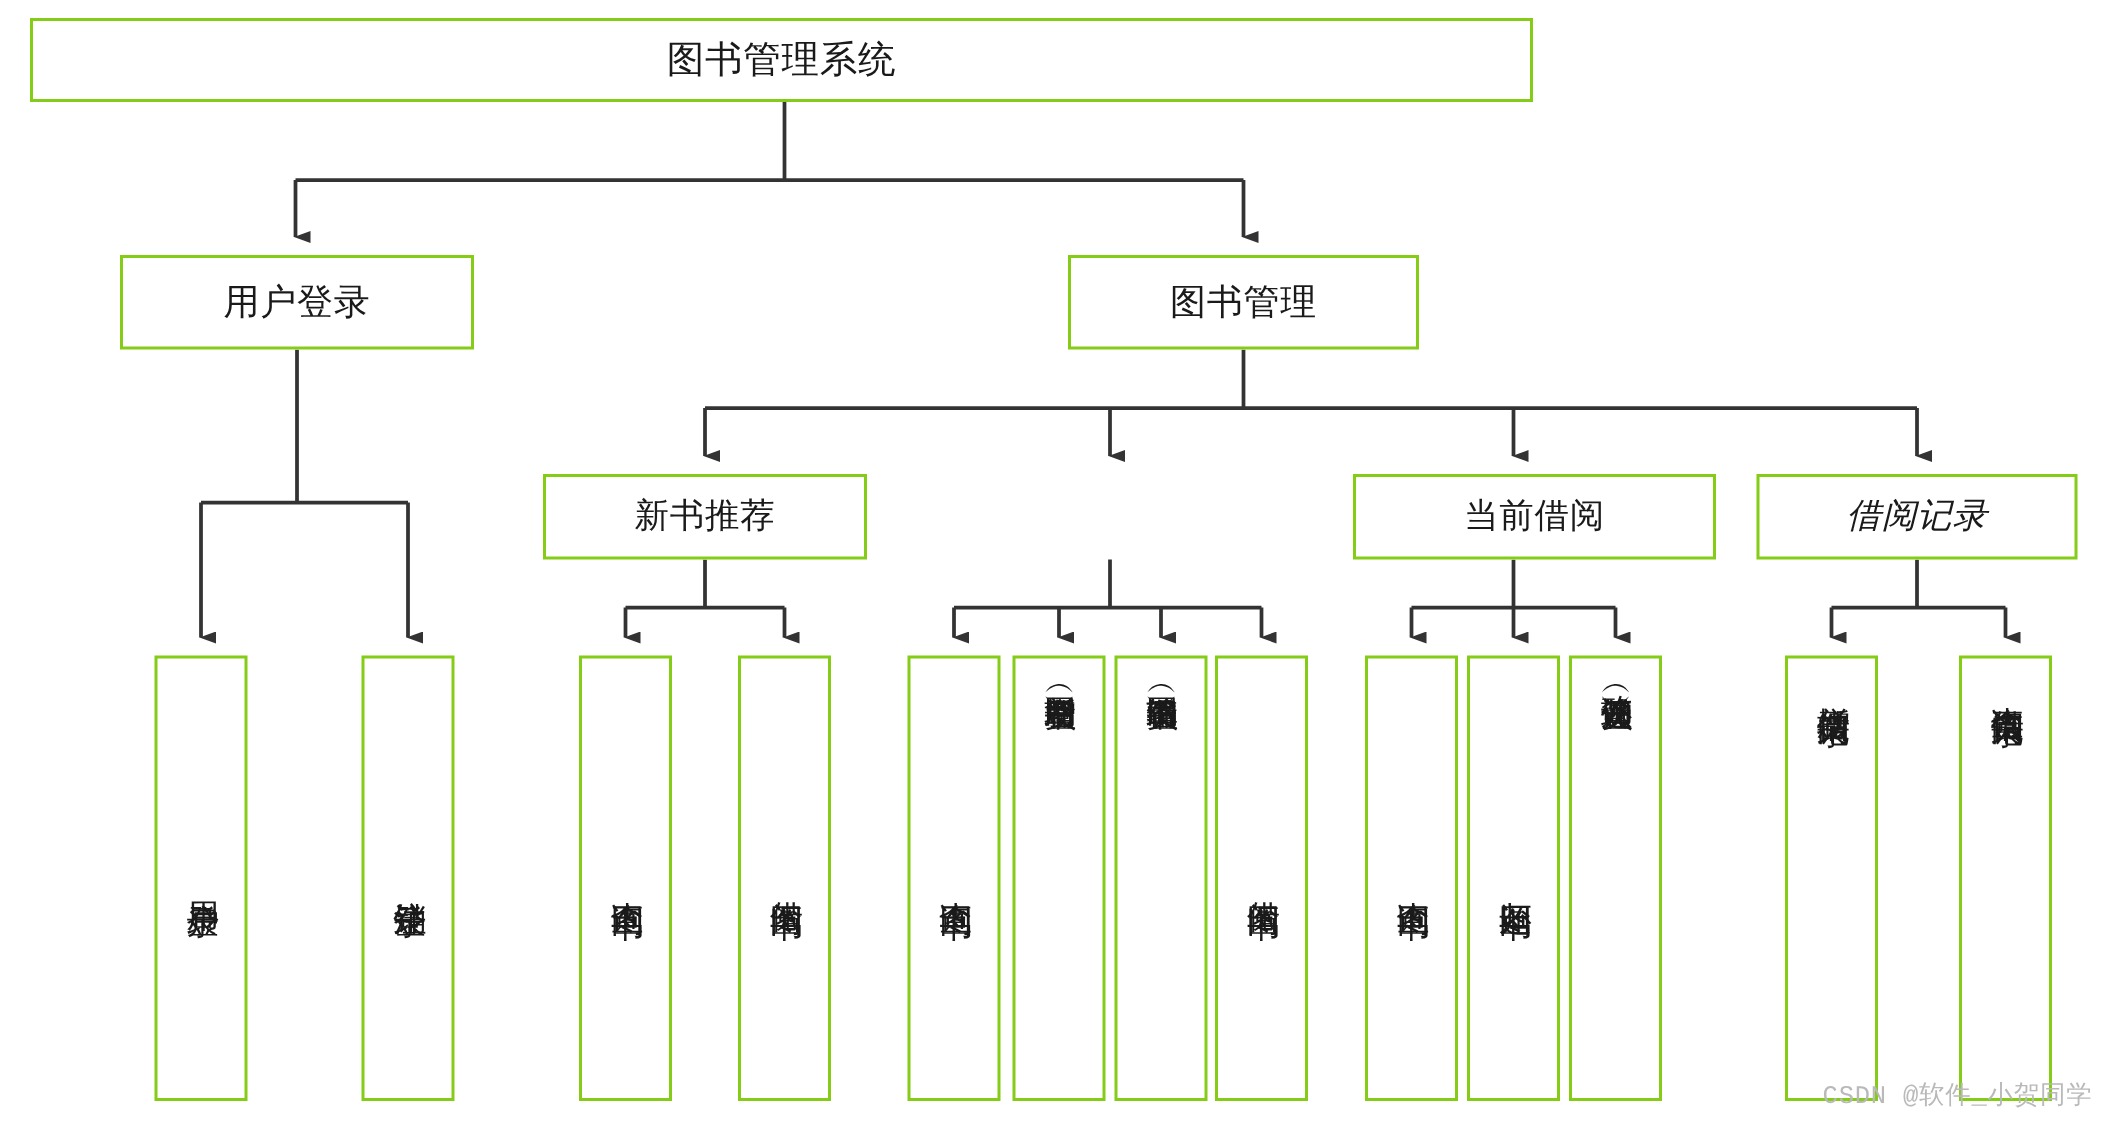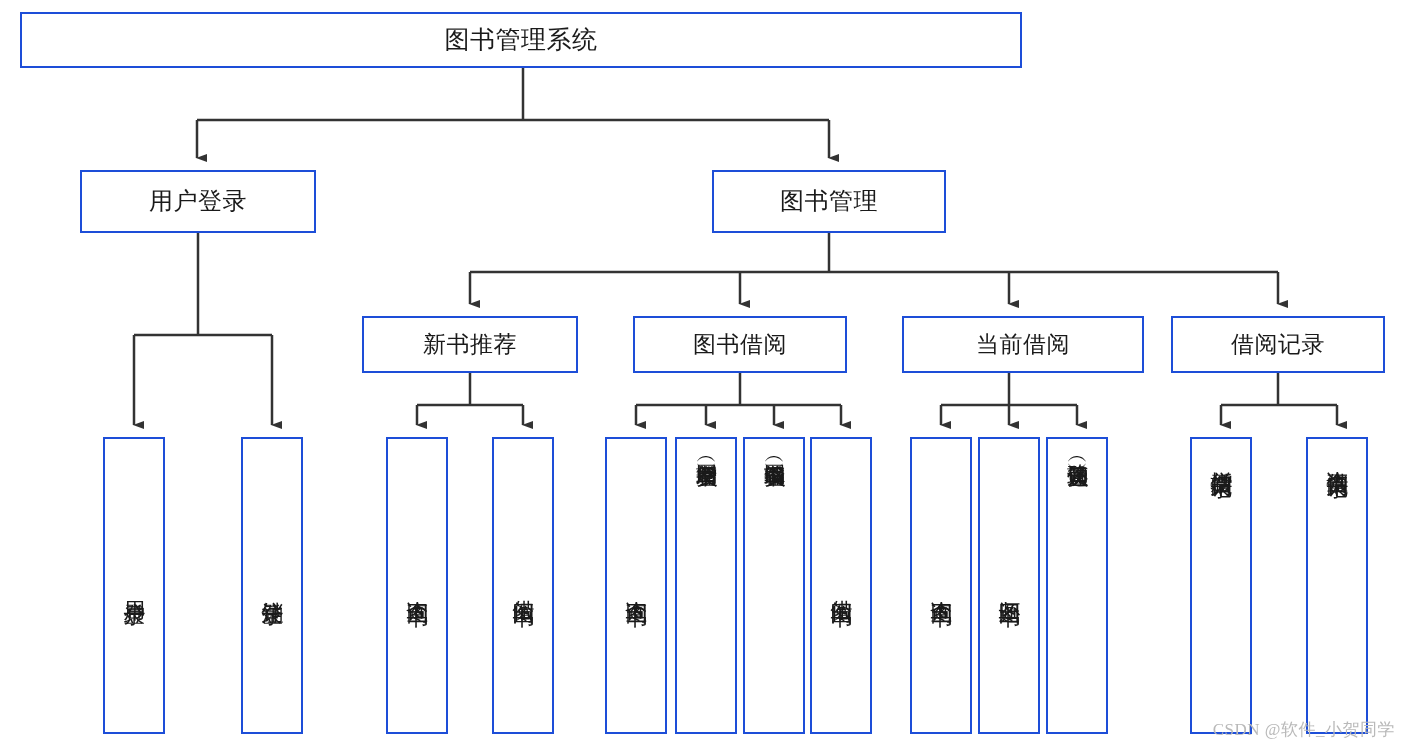--- a/index.html
+++ b/index.html
@@ -22,21 +22,21 @@
     position: absolute;
     left: 0;
     top: 0;
     width: 1405px;
     height: 747px;
   }
   .node {
     position: absolute;
     box-sizing: border-box;
     background: #ffffff;
-    border: 2px solid #1d4ed8;
+    border: 2px solid #84cc16;
     display: flex;
     align-items: center;
     justify-content: center;
     color: #1a1a1a;
     z-index: 2;
   }
   .node .label {
     display: block;
     text-align: center;
     line-height: 1.18;
@@ -70,21 +70,21 @@
   }
   #watermark {
     position: absolute;
     right: 10px;
     bottom: 6px;
     font-size: 17px;
     color: #b9b9b9;
     letter-spacing: 0.5px;
     z-index: 3;
     white-space: nowrap;
-    font-family: Liberation Serif, serif;
+    font-family: Liberation Mono, monospace;
   }
 </style>
 </head>
 <body>
 
 <div id="diagram-root">
 
   <svg id="diagram-svg" viewBox="0 0 1405 747" xmlns="http://www.w3.org/2000/svg">
     <defs>
       <marker id="arrowhead" markerWidth="10" markerHeight="12" refX="4" refY="10" orient="auto" markerUnits="userSpaceOnUse">
@@ -156,29 +156,26 @@
   </div>
 
   <div class="node node-l3" style="left:362px; top:316px; width:216px; height:57px;">
     <span class="label">新书推荐</span>
   </div>
 
   <div class="node node-l2" style="left:712px; top:170px; width:234px; height:63px;">
     <span class="label">图书管理</span>
   </div>
 
-  <div class="node node-l3" style="left:633px; top:316px; width:214px; height:57px;">
-    <span class="label">图书借阅</span>
-  </div>
 
   <div class="node node-l3" style="left:902px; top:316px; width:242px; height:57px;">
     <span class="label">当前借阅</span>
   </div>
 
-  <div class="node node-l3" style="left:1171px; top:316px; width:214px; height:57px;">
+  <div class="node node-l3" style="left:1171px; top:316px; width:214px; height:57px;font-style:italic;">
     <span class="label">借阅记录</span>
   </div>
 
   <div class="node node-leaf leaf-mid" style="left:103px; top:437px; width:62px; height:297px;">
     <span class="label">用户登录</span>
   </div>
 
   <div class="node node-leaf leaf-mid" style="left:241px; top:437px; width:62px; height:297px;">
     <span class="label">注销登录</span>
   </div>

